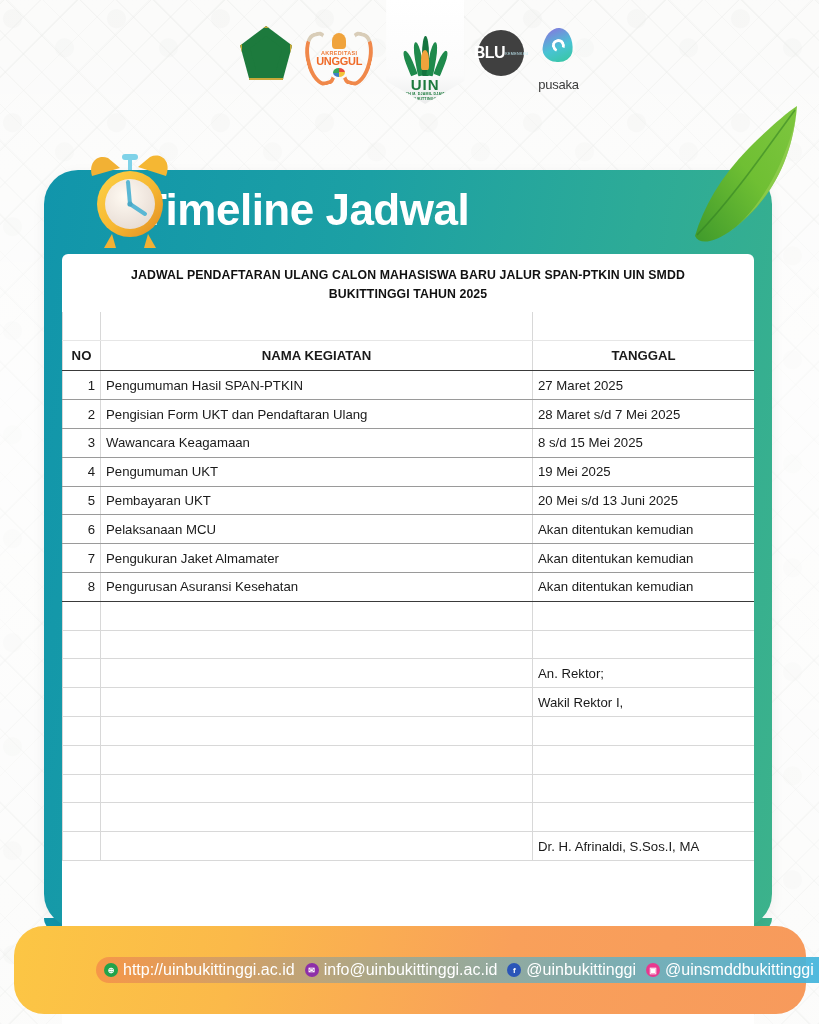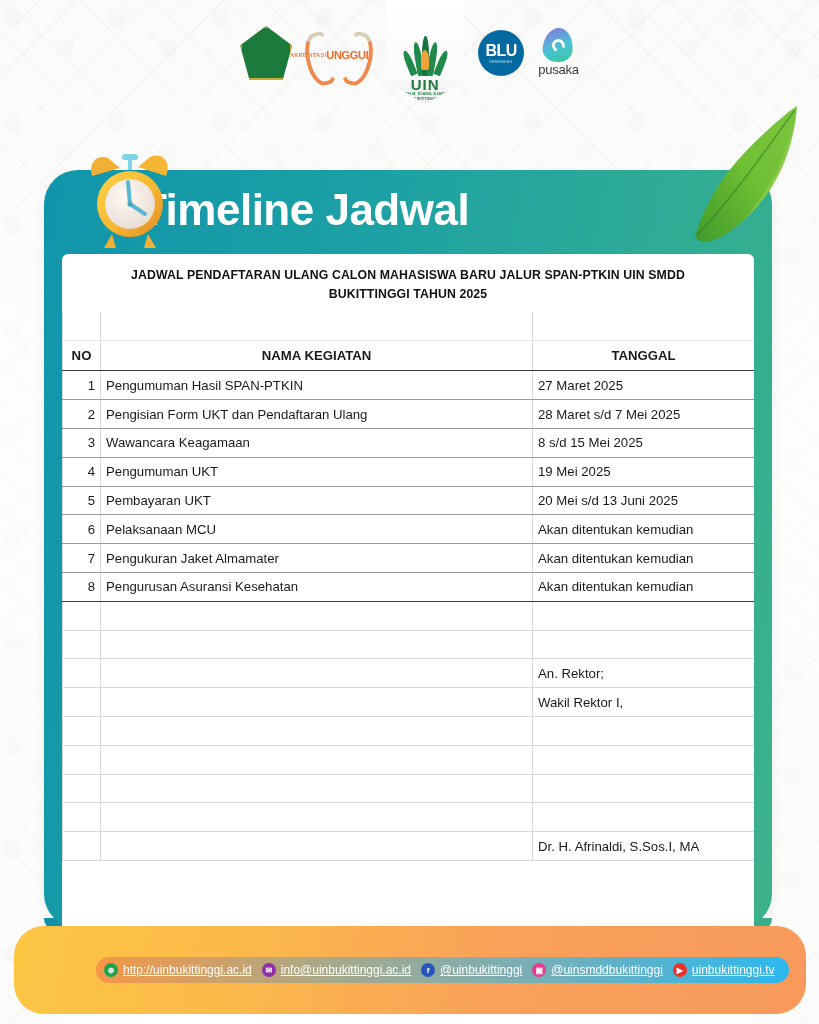--- a/index.html
+++ b/index.html
@@ -61,22 +61,22 @@
   .logo-kemenag i {
     display: block; width: 34px; height: 36px;
     background: #1d7a3d;
     border: 1.5px solid #e3cf72;
     clip-path: polygon(50% 3%, 97% 37%, 80% 97%, 20% 97%, 3% 37%);
   }
 
   
   .logo-akreditasi {
     width: 66px; height: 62px; margin-top: 10px;
-    display: flex; flex-direction: row;
-    align-items: center; justify-content: flex-end;
+    display: flex; flex-direction: column;
+    align-items: center; justify-content: center;
     position: relative;
   }
   .logo-akreditasi::before,
   .logo-akreditasi::after {
     content: ""; position: absolute; top: 8px;
     width: 20px; height: 46px;
     border: 4px solid #f0884a; border-radius: 60% 40% 45% 55%;
     border-top-color: #d9cdb8; border-right-color: transparent;
   }
   .logo-akreditasi::before { left: 0; transform: rotate(-14deg); }
@@ -119,42 +119,42 @@
     position: absolute; bottom: 6px; left: 50%; margin-left: -4px;
     width: 8px; height: 20px; background: #f0a33c;
     border-radius: 50% 50% 20% 20%; z-index: 2;
   }
   .uin-word { font-size: 15px; font-weight: 700; color: #1d7a3d; letter-spacing: 1px; line-height: 1; margin-top: 1px; }
   .uin-sub  { font-size: 3.6px; font-weight: 700; color: #1d7a3d; text-align: center; line-height: 1.35; letter-spacing: .2px; width: 62px; }
 
   
   .logo-blu {
     width: 46px; height: 46px; margin-top: 16px;
-    border-radius: 50%; background: #0369a1;
-    display: flex; flex-direction: column;
+    border-radius: 50%; background: #404040;
+    display: flex; flex-direction: row;
     align-items: center; justify-content: center;
   }
   .blu-word { font-size: 16px; font-weight: 700; color: #fff; letter-spacing: -.5px; line-height: 1; }
   .blu-sub  { font-size: 3.6px; color: #bfe9f3; letter-spacing: .4px; margin-top: 1px; }
 
   
   .logo-pusaka { display: flex; flex-direction: column; align-items: center; margin-top: 14px; }
   .pus-drop {
     width: 30px; height: 34px;
     background: linear-gradient(150deg,#8f6ce0 0%, #49c3d4 55%, #35c79b 100%);
     border-radius: 52% 52% 50% 50% / 66% 66% 38% 38%;
     transform: rotate(6deg);
     display: flex; align-items: center; justify-content: center;
   }
   .pus-drop i {
     width: 13px; height: 13px; border-radius: 50%;
     border: 3px solid #ffffff; border-bottom-color: transparent;
     transform: rotate(-30deg);
   }
-  .pus-word { font-size: 13px; color: #3b3b3b; margin-top: 0; letter-spacing: -.2px; }
+  .pus-word { font-size: 13px; color: #3b3b3b; margin-top: 15px; letter-spacing: -.2px; }
 
   
   .leaf {
     position: absolute;
     right: 18px; top: 104px;
     width: 120px; height: 150px;
     z-index: 7;
     pointer-events: none;
   }
 
@@ -263,21 +263,21 @@
   .chip .ic {
     width: 14px; height: 14px; border-radius: 50%;
     display: flex; align-items: center; justify-content: center;
     font-size: 8px; color: #fff; font-weight: 700; flex: 0 0 auto;
   }
   .ic-web { background: #22a34a; }
   .ic-mail { background: #8e2fa8; border-radius: 3px; }
   .ic-fb { background: #2a55b8; }
   .ic-ig { background: #e8388f; border-radius: 4px; }
   .ic-yt { background: #e8332a; border-radius: 3px; }
-  .chip .tx { font-size: 12px; color: #ffffff; white-space: nowrap; text-decoration: underline; }
+  .chip .tx { font-size: 16px; color: #ffffff; white-space: nowrap; }
 
   
   .footer-peek {
     position: absolute; left: 44px; bottom: 92px;
     width: 728px; height: 14px;
     background: linear-gradient(100deg,#1195ab 0%, #3cb28b 100%);
     border-radius: 0 0 30px 30px;
     z-index: 4;
   }
 </style>

